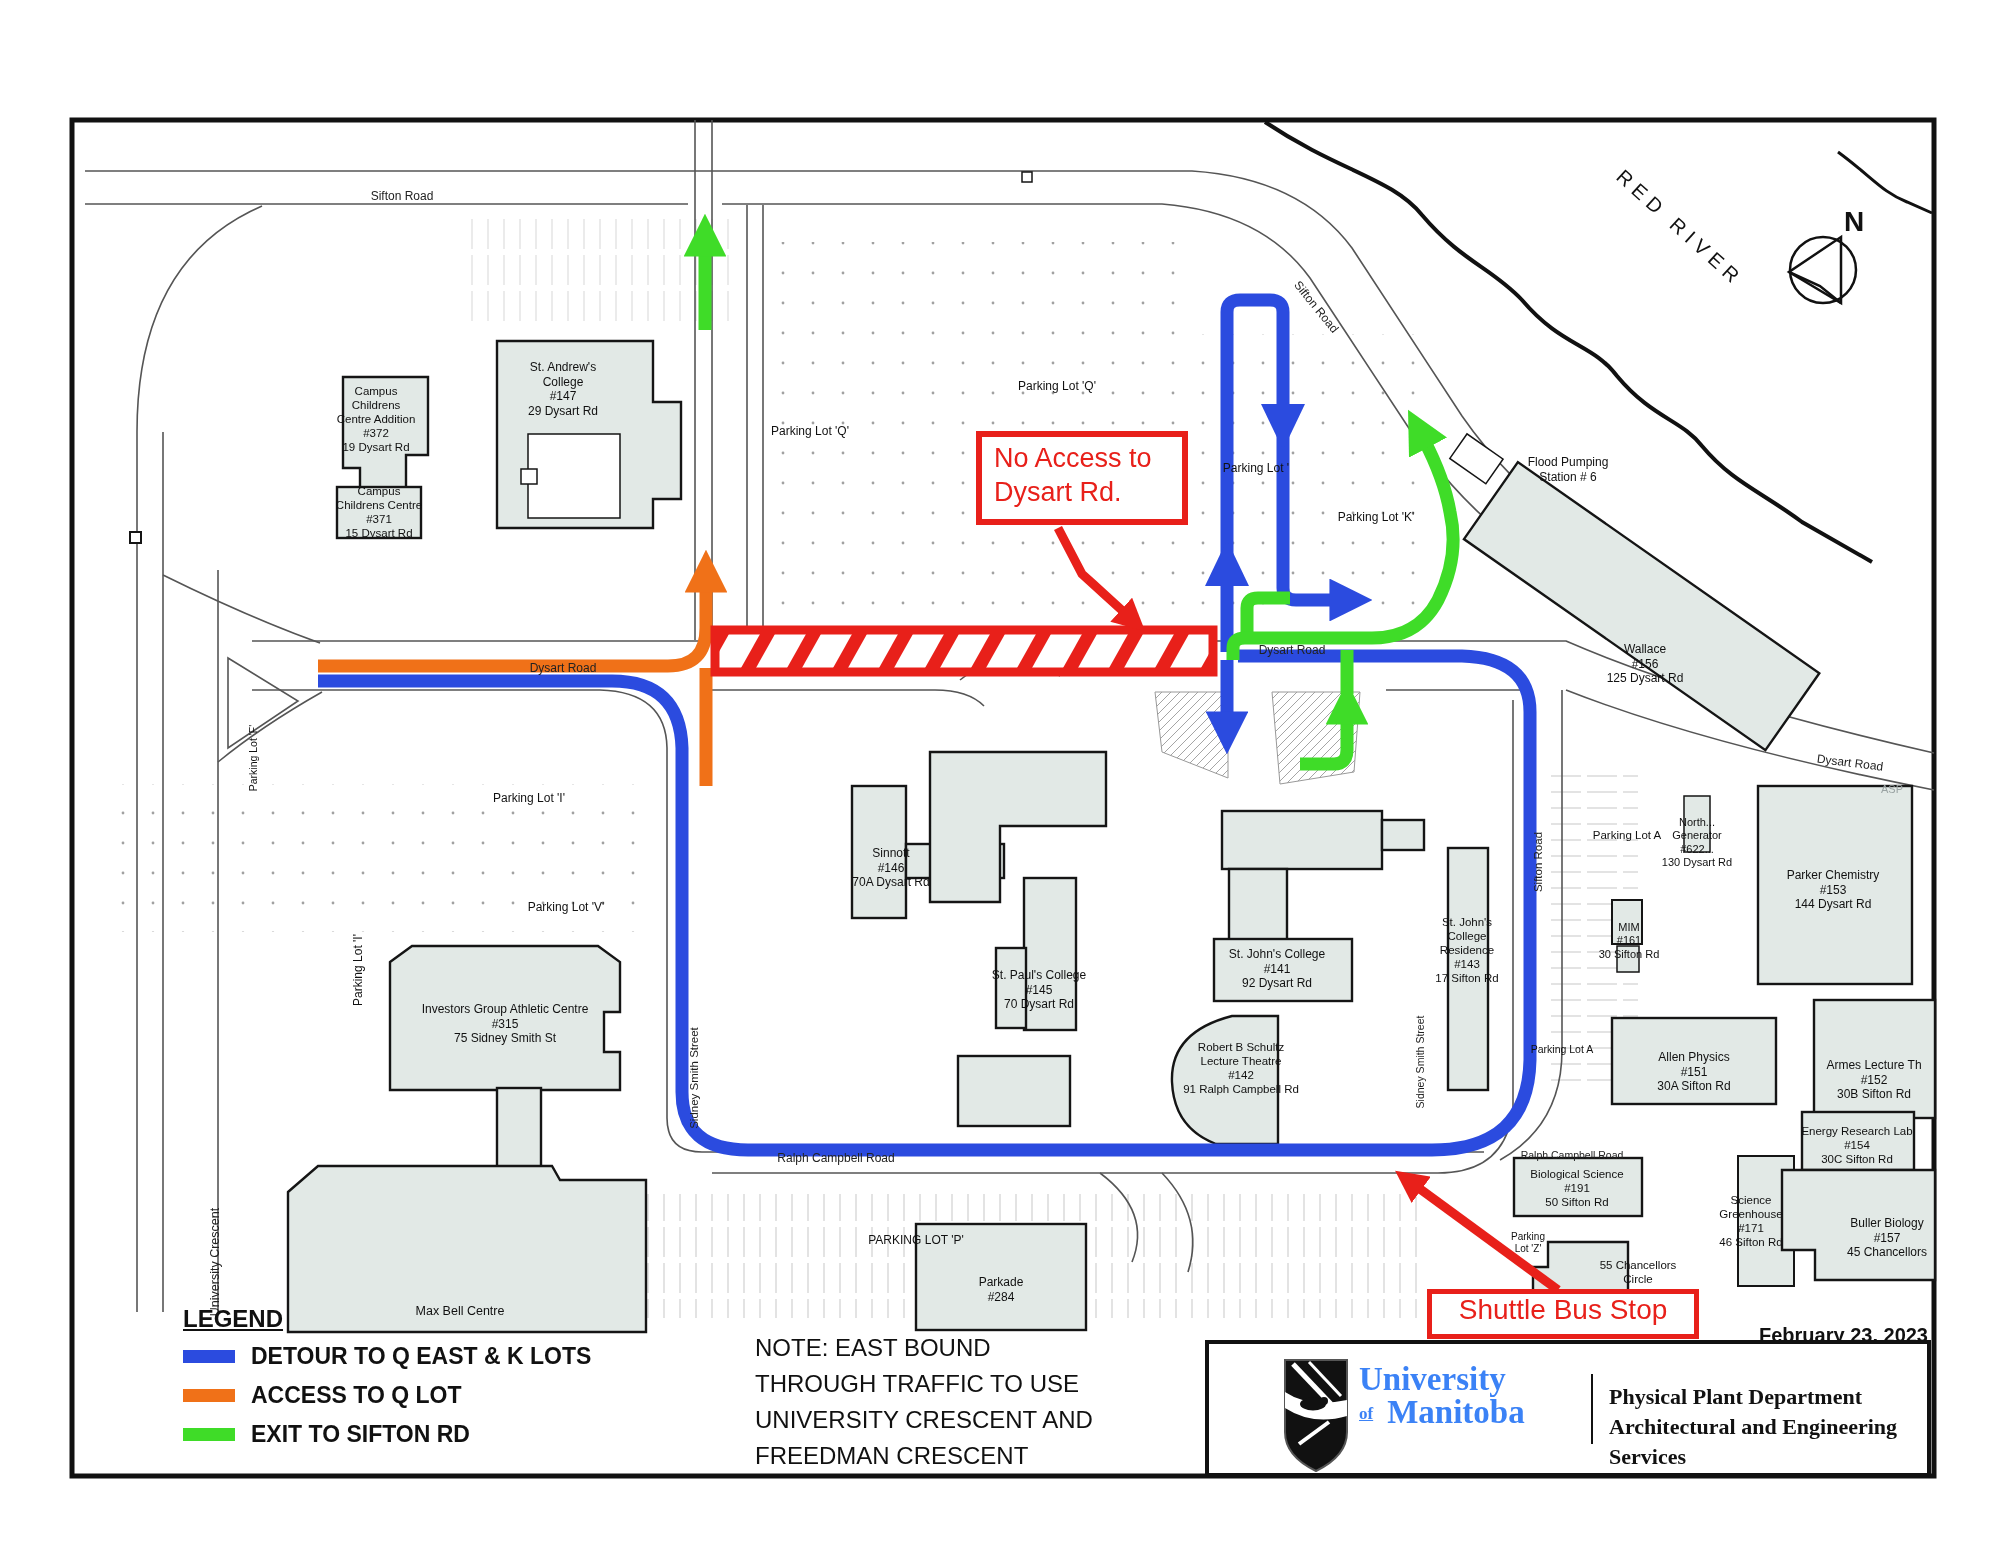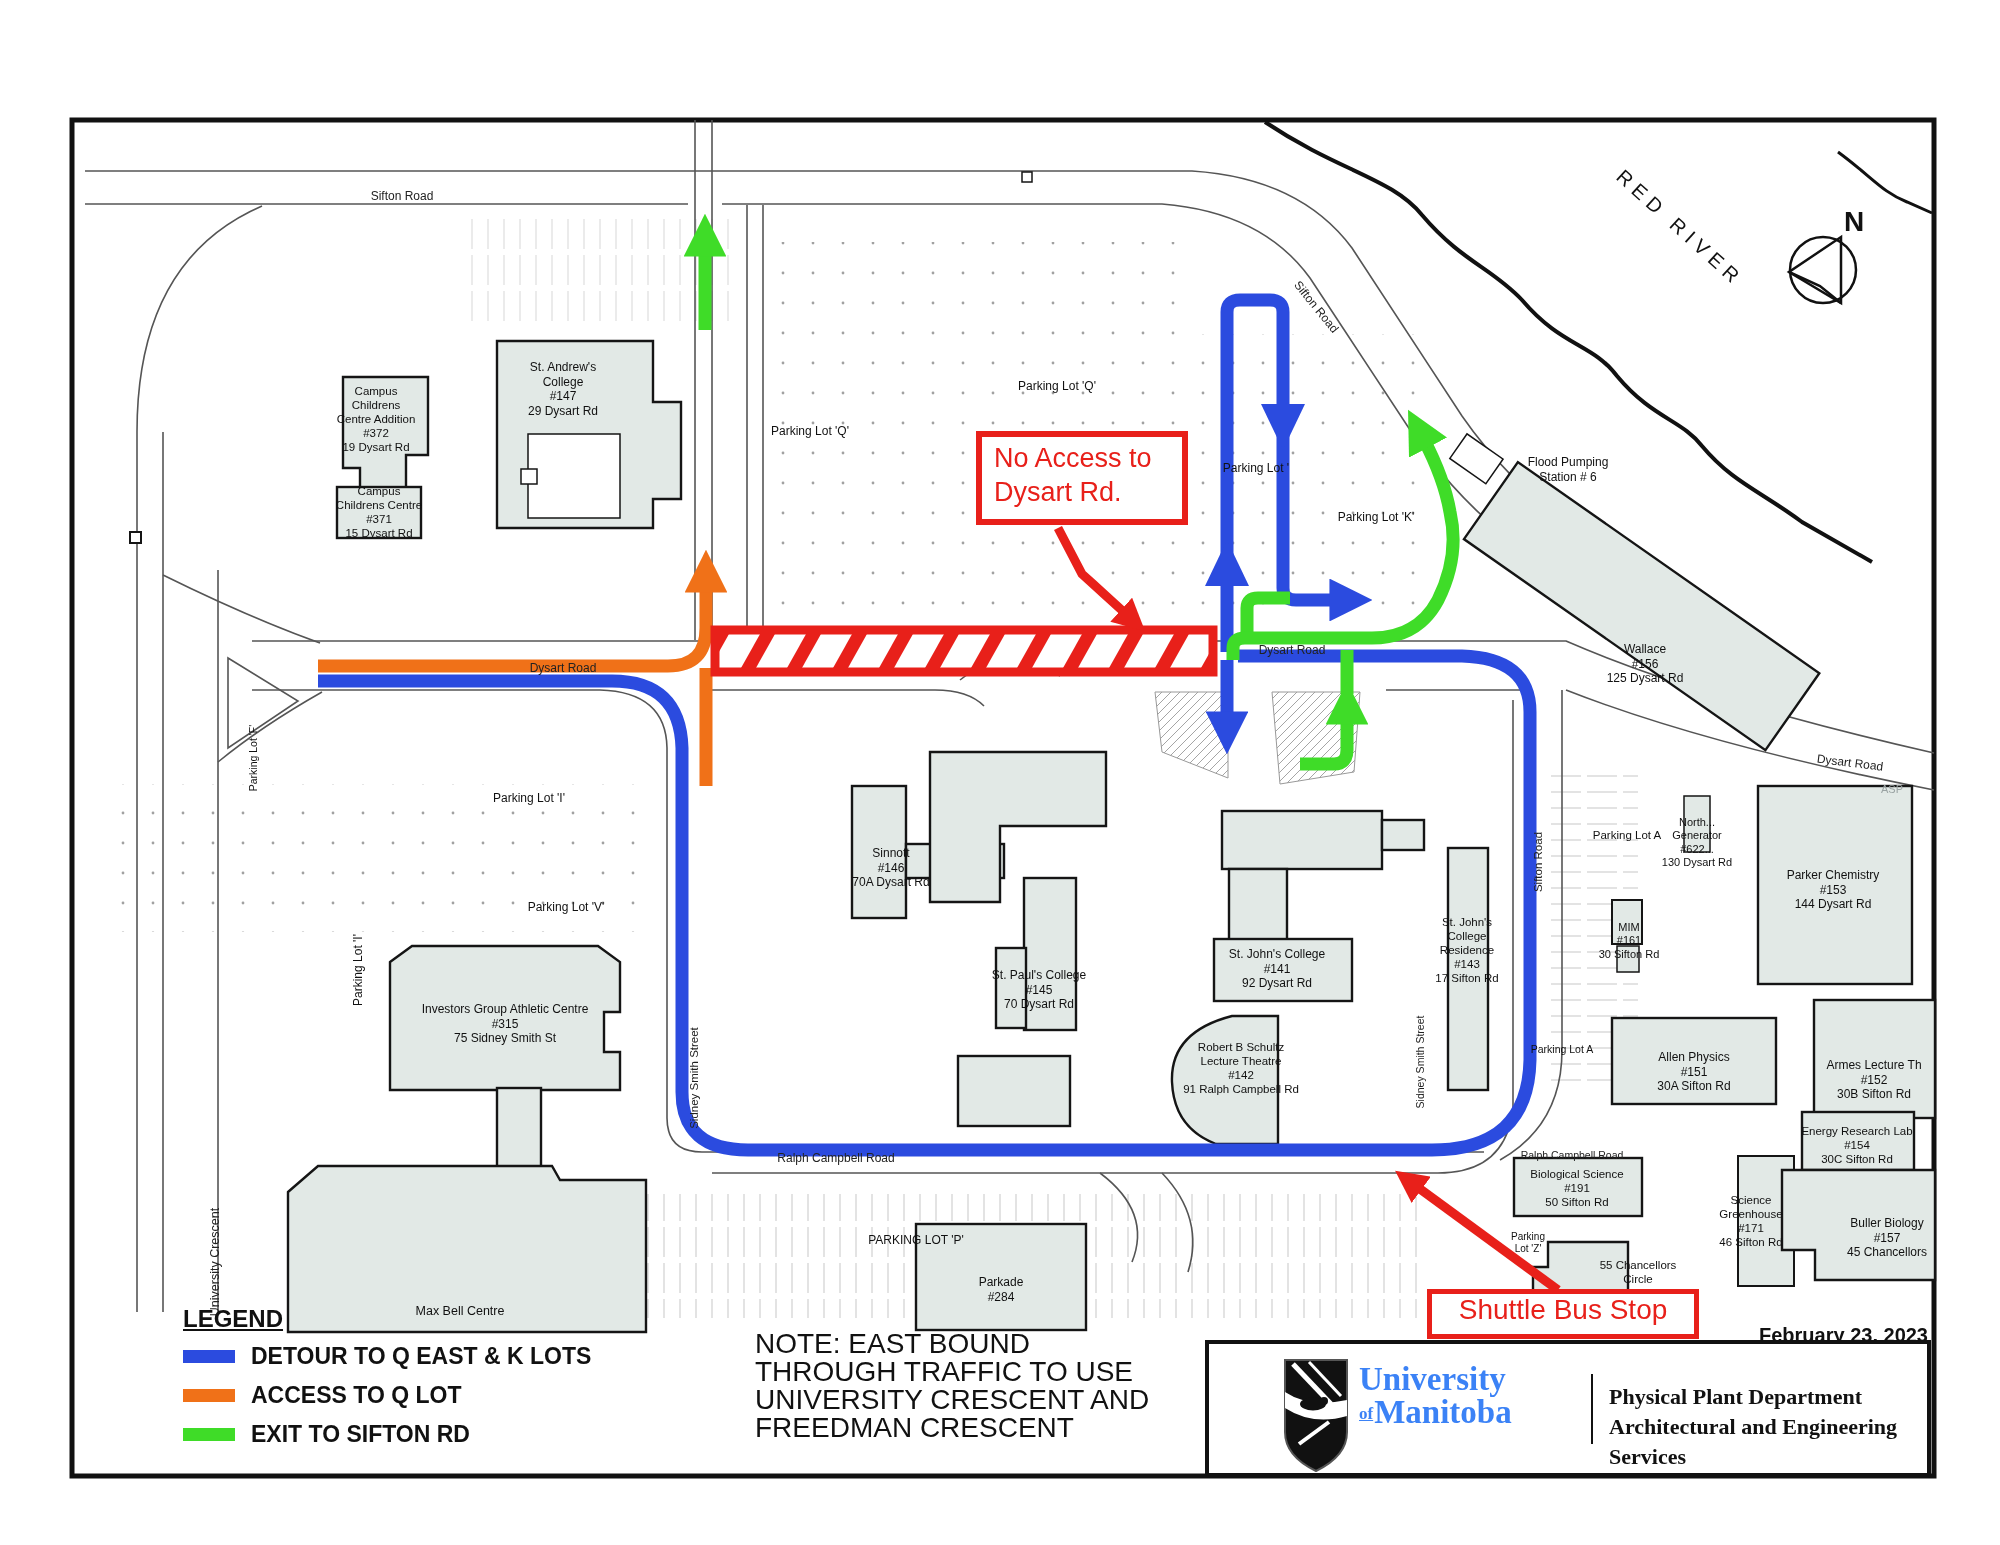--- a/index.html
+++ b/index.html
@@ -18,27 +18,27 @@
   .noaccess div{font-size:27px;line-height:1.25;color:#e8201a;padding:5px 0 0 12px;white-space:pre-line}
   .shuttle{position:absolute;left:1427px;top:1289px;width:272px;height:50px;border:5px solid #e8201a;
            background:#fff;box-sizing:border-box;display:flex;justify-content:center}
   .shuttle div{font-size:28px;color:#e8201a}
   .legend{position:absolute;left:183px;top:1305px;width:450px}
   .legend h2{font:bold 24px "Liberation Sans",sans-serif;margin:0 0 10px 0;text-decoration:underline;color:#111}
   .lrow{display:flex;align-items:center;margin-bottom:12px}
   .sw{width:52px;height:13px;margin-right:16px;flex:0 0 auto}
   .sw-blue{background:#2b4bdf}.sw-orange{background:#f07118}.sw-green{background:#3fdc28}
   .lrow span{font:bold 23px "Liberation Sans",sans-serif;color:#111;white-space:nowrap}
-  .note{position:absolute;left:755px;top:1330px;font-size:28px;line-height:28px;color:#111;white-space:pre-line}
+  .note{position:absolute;left:755px;top:1330px;font-size:24px;line-height:36px;color:#111;white-space:pre-line}
   .date{position:absolute;right:72px;top:1324px;font:bold 20px "Liberation Sans",sans-serif;color:#111}
   .tblock{position:absolute;left:1205px;top:1340px;width:726px;height:137px;border:4px solid #111;
           background:#fff;box-sizing:border-box}
   .umword{position:absolute;left:150px;top:19px;font-family:"Liberation Serif",serif;font-weight:bold;
           color:#3b82f6;line-height:1.0;font-size:33px}
-  .umword .of{font-size:17px;vertical-align:4px;text-decoration:underline;margin-right:1px}
+  .umword .of{font-size:17px;vertical-align:4px;text-decoration:underline;margin-right:14px}
   .tdiv{position:absolute;left:382px;top:30px;width:2px;height:70px;background:#111}
   .dept{position:absolute;left:400px;top:38px;font-family:"Liberation Serif",serif;font-weight:bold;
         font-size:22px;line-height:30px;color:#111;white-space:pre-line}
 </style>
 </head>
 <body>
 
 <div id="stage">
 
 <svg width="2000" height="1545" viewBox="0 0 2000 1545">

